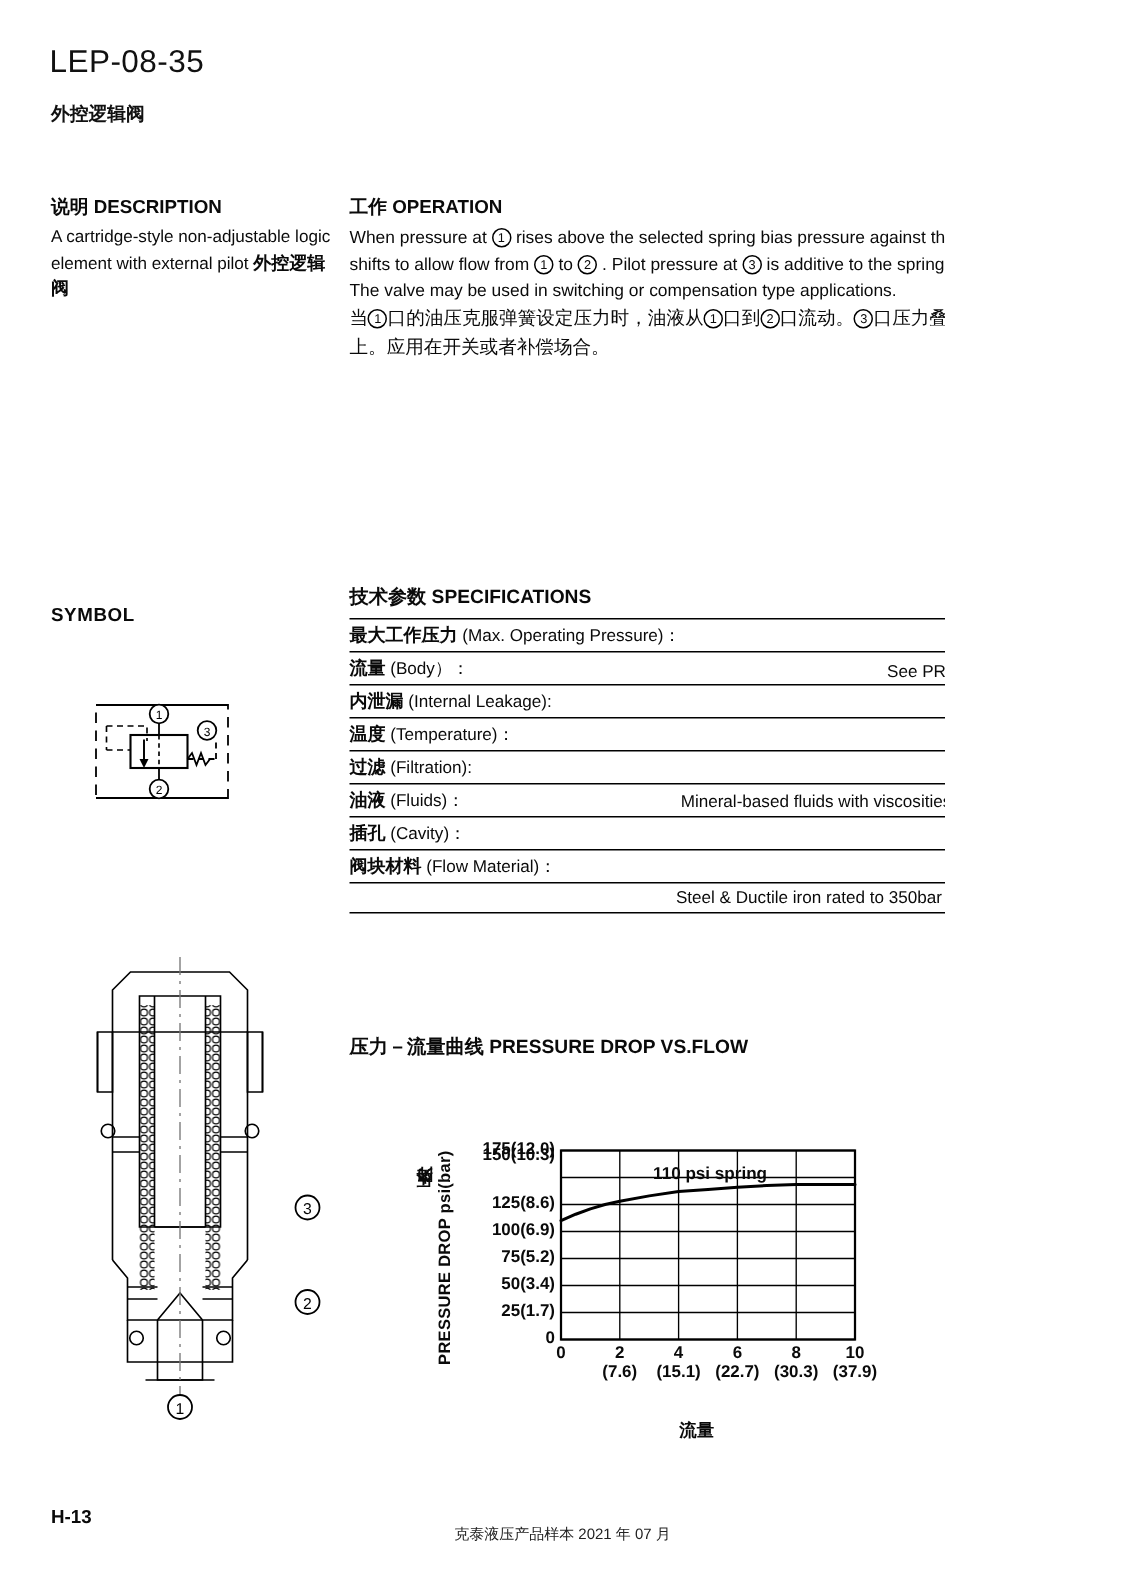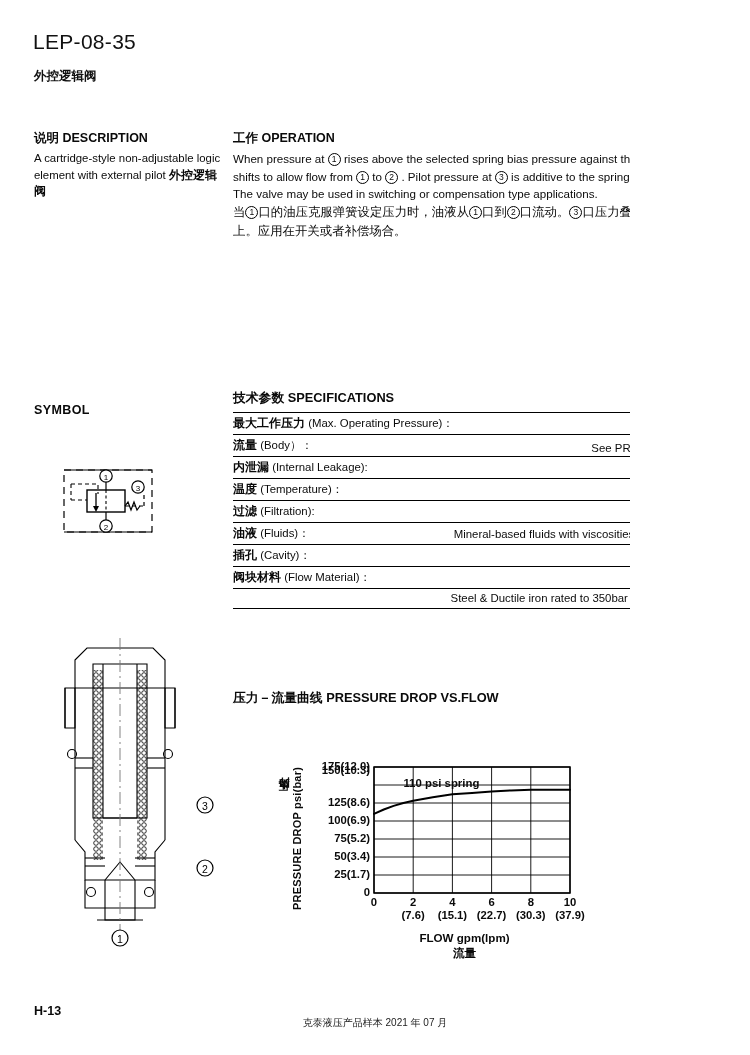--- a/index.html
+++ b/index.html
@@ -227,20 +227,21 @@
     font-size: 11.3px;
     font-weight: bold;
     width: 54px;
     line-height: 13px;
   }
   .series-label {
     position: absolute;
     font-size: 11.4px;
     font-weight: bold;
     white-space: nowrap;
+    margin-left: 32px;
   }
 
   
   .footer-page {
     position: absolute;
     left: 34px;
     top: 1004px;
     font-size: 12.5px;
     font-weight: bold;
   }
@@ -449,21 +450,20 @@
         <path d="M2 48.800000000000004 L11.8 44.480000000000004 L21.6 40.88 L31.4 38 L41.2 35.84 L60.8 32.239999999999995 L80.4 29.360000000000007 L100 27.92 L119.6 26.48 L139.2 25.400000000000002 L158.8 24.680000000000007 L178.4 24.680000000000007 L198 24.680000000000007" fill="none" stroke="#000" stroke-width="2" stroke-linejoin="round" stroke-linecap="round"></path>
       </svg>
     <div id="xticks">
         <div class="xtick" style="left: 67px; top: 151px;"><span>0</span></div>
         <div class="xtick" style="left: 106.2px; top: 151px;"><span>2</span><br><span>(7.6)</span></div>
         <div class="xtick" style="left: 145.4px; top: 151px;"><span>4</span><br><span>(15.1)</span></div>
         <div class="xtick" style="left: 184.6px; top: 151px;"><span>6</span><br><span>(22.7)</span></div>
         <div class="xtick" style="left: 223.8px; top: 151px;"><span>8</span><br><span>(30.3)</span></div>
         <div class="xtick" style="left: 263px; top: 151px;"><span>10</span><br><span>(37.9)</span></div>
       </div>
-    <div class="xlab">FLOW gpm(lpm)</div>
     <div class="xlab-cn">流量</div>
   <div class="series-label" style="left: 123.4px; top: 31.56px;">110 psi spring</div>
     </div>
 
   <div class="footer-page">H-13</div>
   <div class="footer-center">克泰液压产品样本 2021 年 07 月</div>
 
 </div>
 
 </body></html>

